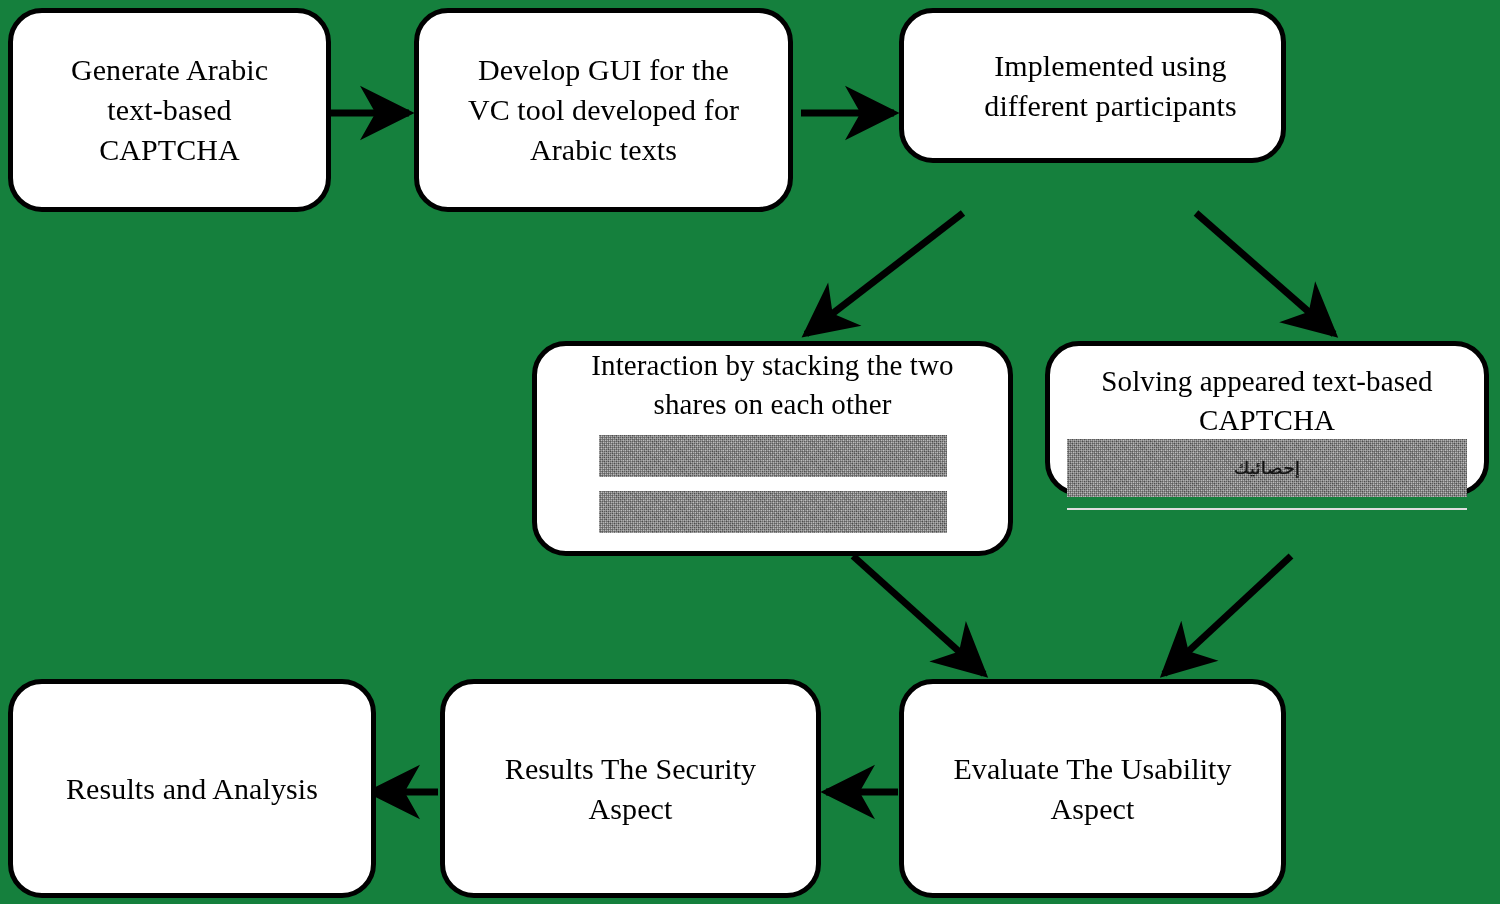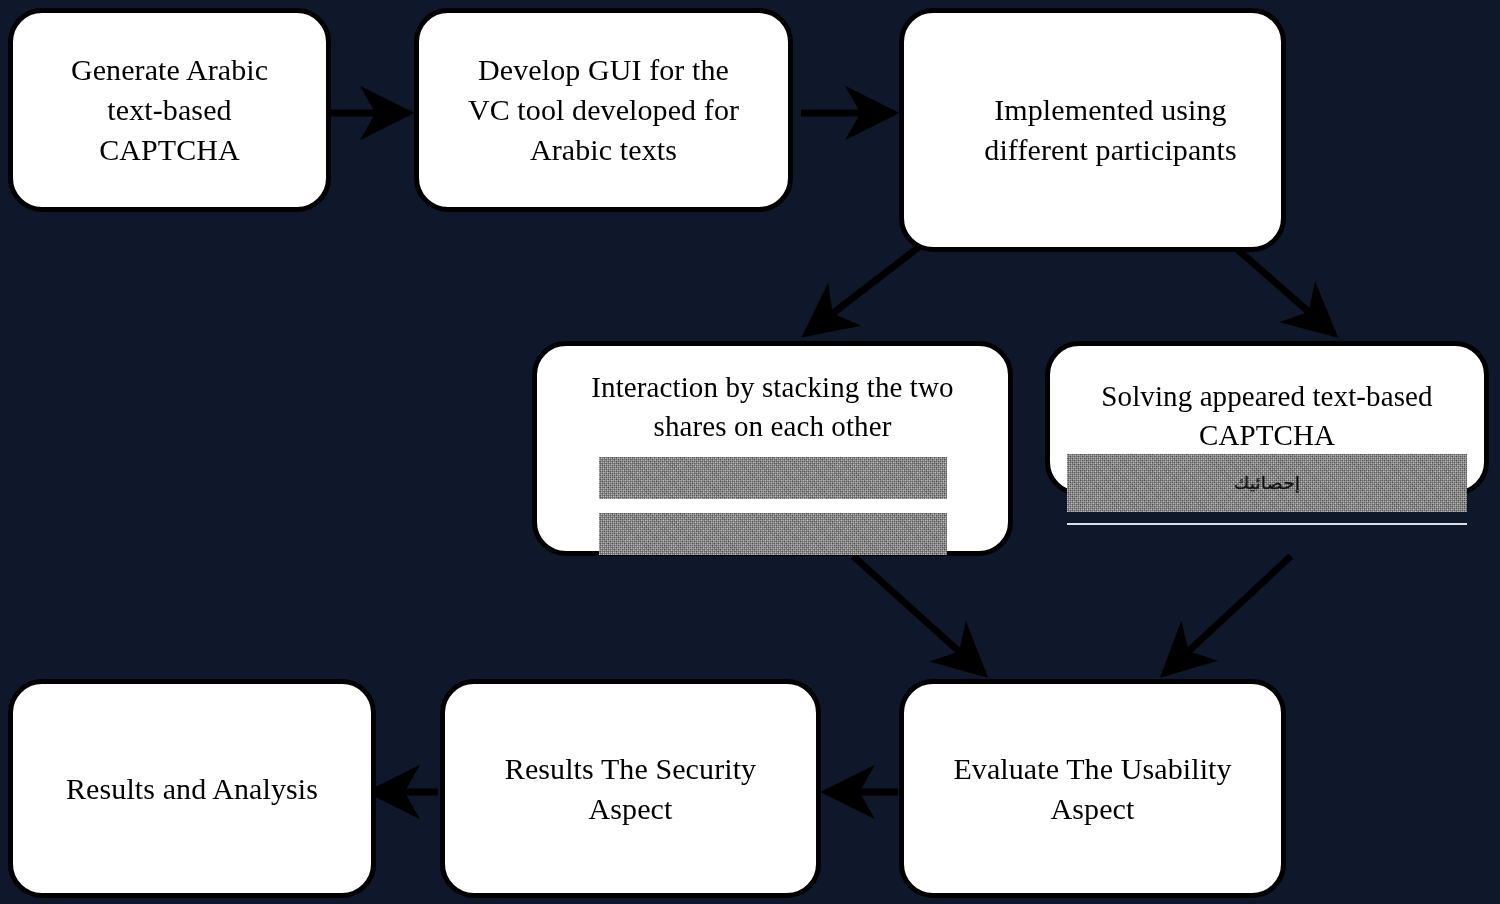--- a/index.html
+++ b/index.html
@@ -7,21 +7,21 @@
     padding: 0;
     background: #ffffff;
   }
   body {
     font-family: "Liberation Serif", "DejaVu Serif", serif;
   }
   #canvas {
     position: relative;
     width: 1500px;
     height: 904px;
-    background: #0f172a;
+    background: #15803d;
     overflow: hidden;
   }
   #edges {
     position: absolute;
     left: 0;
     top: 0;
     width: 1500px;
     height: 904px;
     pointer-events: none;
   }
@@ -119,35 +119,35 @@
 text-based
 CAPTCHA</div>
   </div>
 
   <div class="node" style="left:414px; top:8px; width:379px; height:204px;">
     <div class="node-label">Develop GUI for the
 VC tool developed for
 Arabic texts</div>
   </div>
 
-  <div class="node" style="left:899px; top:8px; width:387px; height:244px;padding-left:36px;">
+  <div class="node" style="left:899px; top:8px; width:387px; height:155px;padding-left:36px;">
     <div class="node-label">Implemented using
 different participants</div>
   </div>
 
-  <div class="node" style="left:532px; top:341px; width:481px; height:215px; justify-content:flex-start; padding-top:22px;">
+  <div class="node" style="left:532px; top:341px; width:481px; height:215px; justify-content:flex-start; ">
     <div class="node-label small">Interaction by stacking the two
 shares on each other</div>
     <div class="media">
       <div class="noise-bar share-bar-1"></div>
       <div class="noise-bar share-bar-2"></div>
     </div>
   </div>
 
-  <div class="node" style="left:1045px; top:341px; width:444px; height:155px; justify-content:flex-start; padding-top:31px;">
+  <div class="node" style="left:1045px; top:341px; width:444px; height:155px; justify-content:flex-start; padding-top:16px;">
     <div class="node-label small">Solving appeared text-based
 CAPTCHA</div>
     <div class="media">
       <div class="noise-bar captcha-bar">
         <span class="captcha-text">إحصائيك</span>
       </div>
       <div class="thin-rule"></div>
     </div>
   </div>
 

